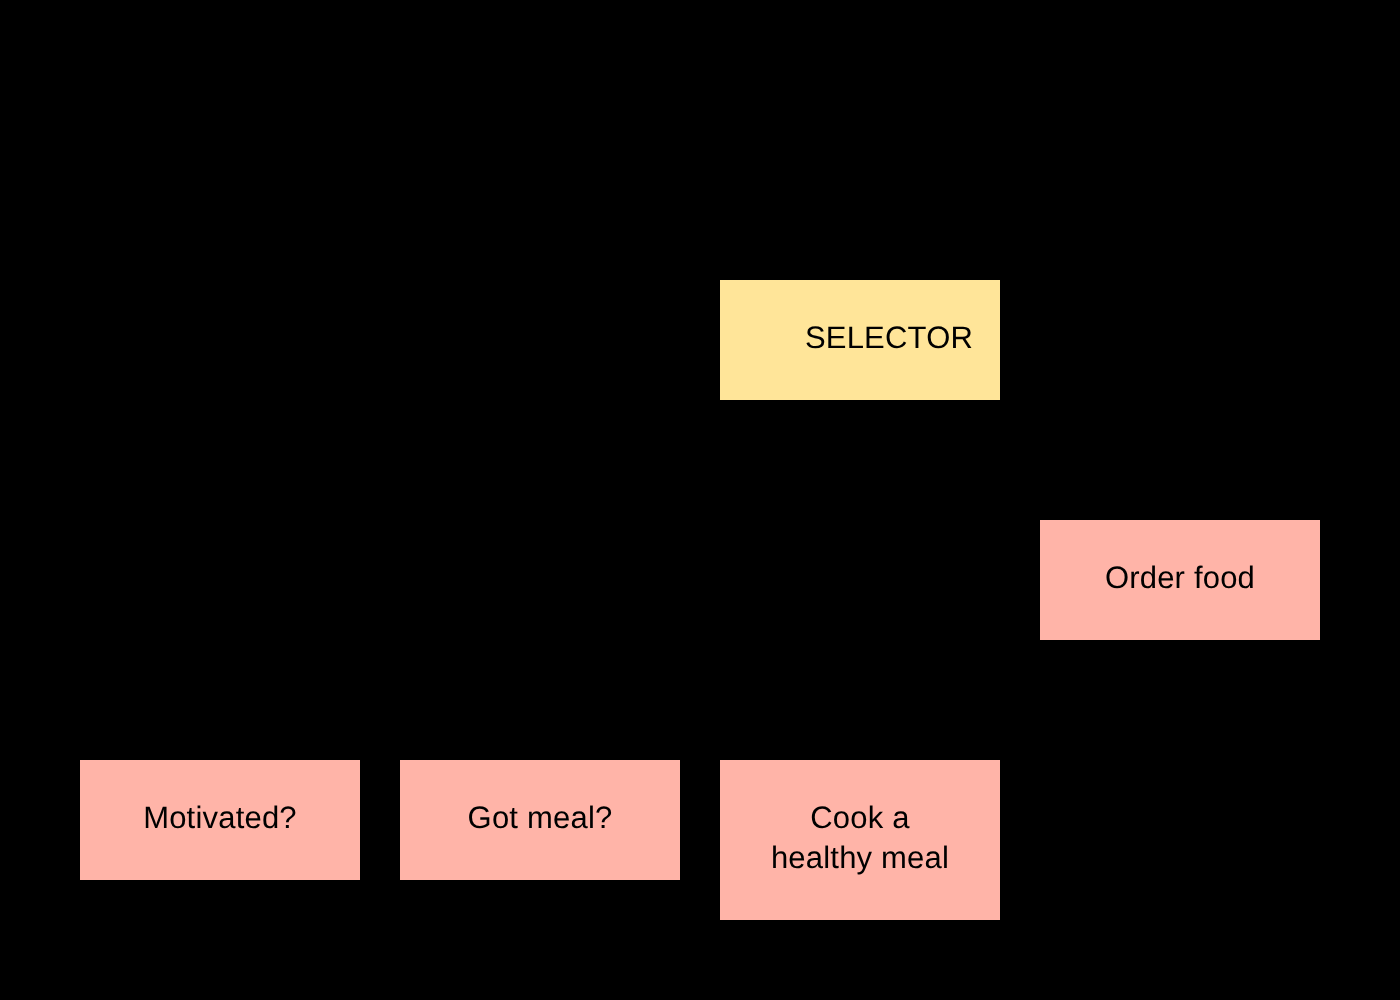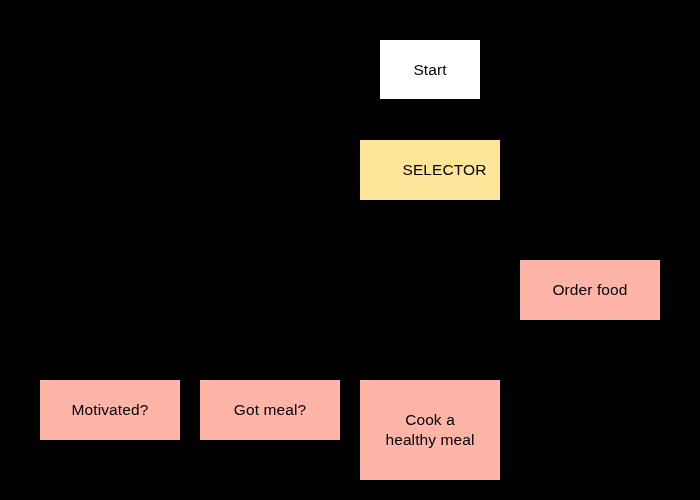--- a/index.html
+++ b/index.html
@@ -30,39 +30,36 @@
     letter-spacing: 0.1px;
     white-space: pre-line;
     padding: 2px 4px;
   }
 </style>
 </head>
 <body>
 
 <div id="canvas" style="background: rgb(0, 0, 0);">
 
-  <div class="node" id="node-start" style="left: 380px; top: 40px; width: 100px; height: 59px; background: rgb(255, 255, 255); color: rgb(0, 0, 0);">
-    <span>Start</span>
-  </div>
 
   <div class="node" id="node-selector" style="left: 360px; top: 140px; width: 140px; height: 60px; background: rgb(255, 229, 153); color: rgb(0, 0, 0); padding-left: 33px;">
     <span>SELECTOR</span>
   </div>
 
 
   <div class="node" id="node-order-food" style="left: 520px; top: 260px; width: 140px; height: 60px; background: rgb(255, 180, 168); color: rgb(0, 0, 0);">
     <span>Order food</span>
   </div>
 
   <div class="node" id="node-motivated" style="left: 40px; top: 380px; width: 140px; height: 60px; background: rgb(255, 180, 168); color: rgb(0, 0, 0);">
     <span>Motivated?</span>
   </div>
 
   <div class="node" id="node-got-time" style="left: 200px; top: 380px; width: 140px; height: 60px; background: rgb(255, 180, 168); color: rgb(0, 0, 0);">
     <span>Got meal?</span>
   </div>
 
-  <div class="node" id="node-cook-healthy-meal" style="left: 360px; top: 380px; width: 140px; height: 100px; background: rgb(255, 180, 168); color: rgb(0, 0, 0);">
+  <div class="node" id="node-cook-healthy-meal" style="left: 360px; top: 380px; width: 140px; height: 80px; background: rgb(255, 180, 168); color: rgb(0, 0, 0);">
     <span>Cook a
 healthy meal</span>
   </div>
 
 </div>
 
 </body></html>

